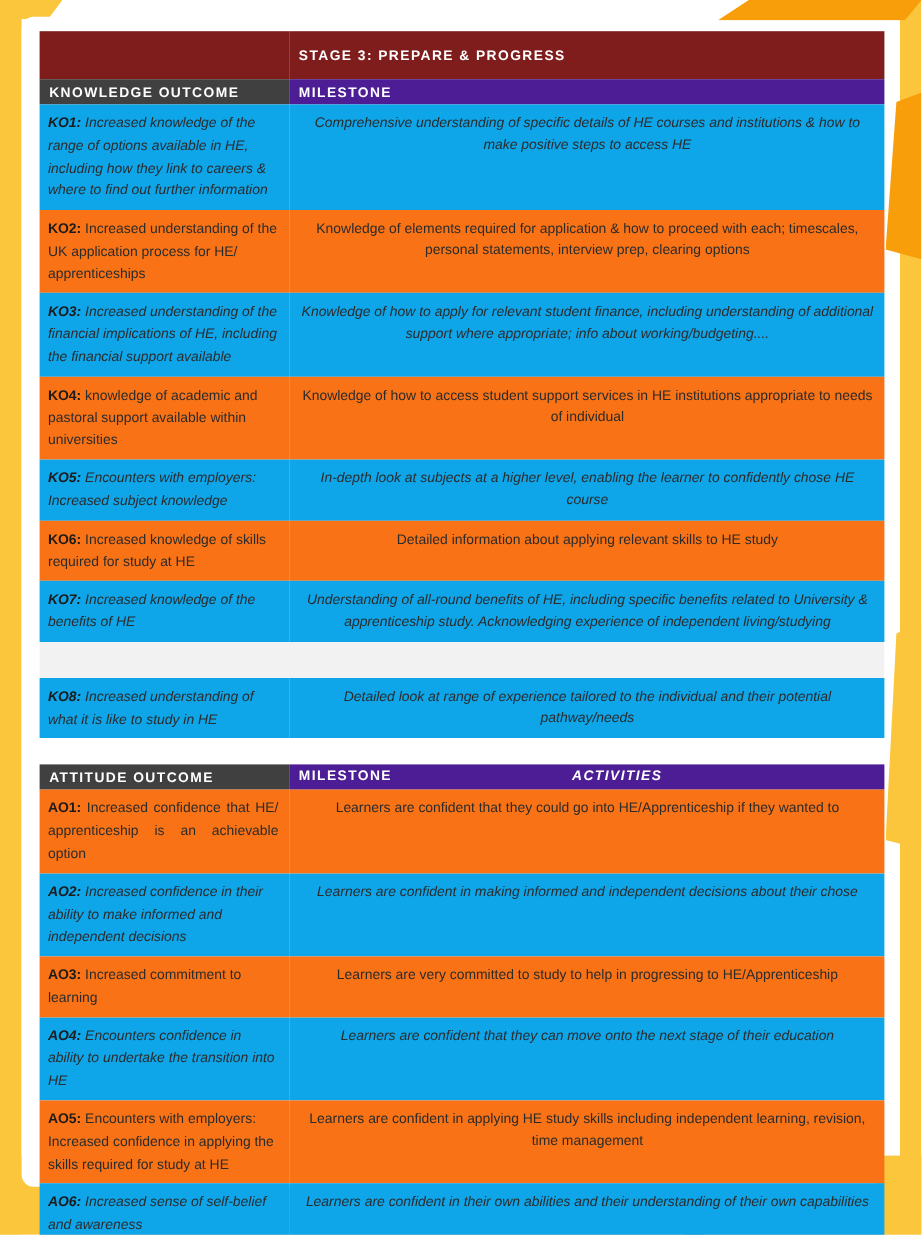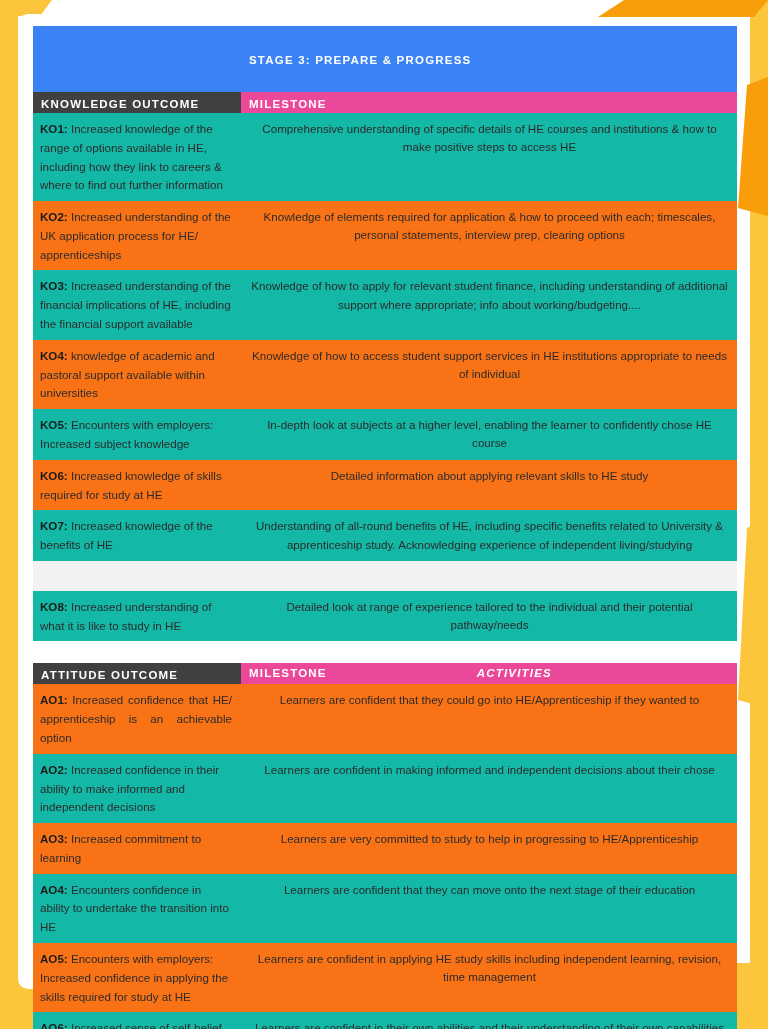--- a/index.html
+++ b/index.html
@@ -56,40 +56,40 @@
     clip-path:polygon(9px 10px, 30px 0, 30px 190px, 0 182px);
   }
 
   
   .table-wrap{position:absolute;left:33px;top:26px;width:704px;}
   table{border-collapse:collapse;width:704px;table-layout:fixed;}
   col.c1{width:208px;}
   col.c2{width:496px;}
 
   tr.hdr-top td{
-    background:#3b82f6;height:32px;vertical-align:middle;padding:17px 8px;
+    background:#7f1d1d;height:32px;vertical-align:middle;padding:4px 8px;
   }
   tr.hdr-sub td{
-    background:#ec4899;height:21px;vertical-align:middle;padding:0 8px;
+    background:#4c1d95;height:21px;vertical-align:middle;padding:0 8px;
   }
   tr.hdr-sub td.dark{background:#404040;}
   .hdr-txt{
     color:#ffffff;font-size:11.5px;font-weight:bold;letter-spacing:1.2px;
     text-transform:uppercase;line-height:1;
   }
   .hdr-flex{display:flex;align-items:center;}
   .hdr-act{margin-left:150px;font-style:italic;}
 
   td.out, td.mile{
     vertical-align:top;padding:7px 9px 6px 9px;
     font-size:11.6px;color:#2b2b2b;line-height:1.62;
   }
   td.out{padding-left:7px;}
   td.mile{padding-left:10px;line-height:1.58;text-align:center;}
-  tr.alt td{background:#14b8a6;}
+  tr.alt td{background:#0ea5e9;font-style:italic;}
   tr.norm td{background:#f97316;}
   .code{font-weight:bold;color:#1b1b1b;}
   .just{text-align:justify;}
   .lh-wide{line-height:2.0;}
   .lh-w2{line-height:1.95;}
   .pad-t{padding-top:9px;}
   .mile-ind{padding-left:14px;}
 
   .spacer-row td{height:10px;background:#F2F2F2;padding:0;}
 </style>

